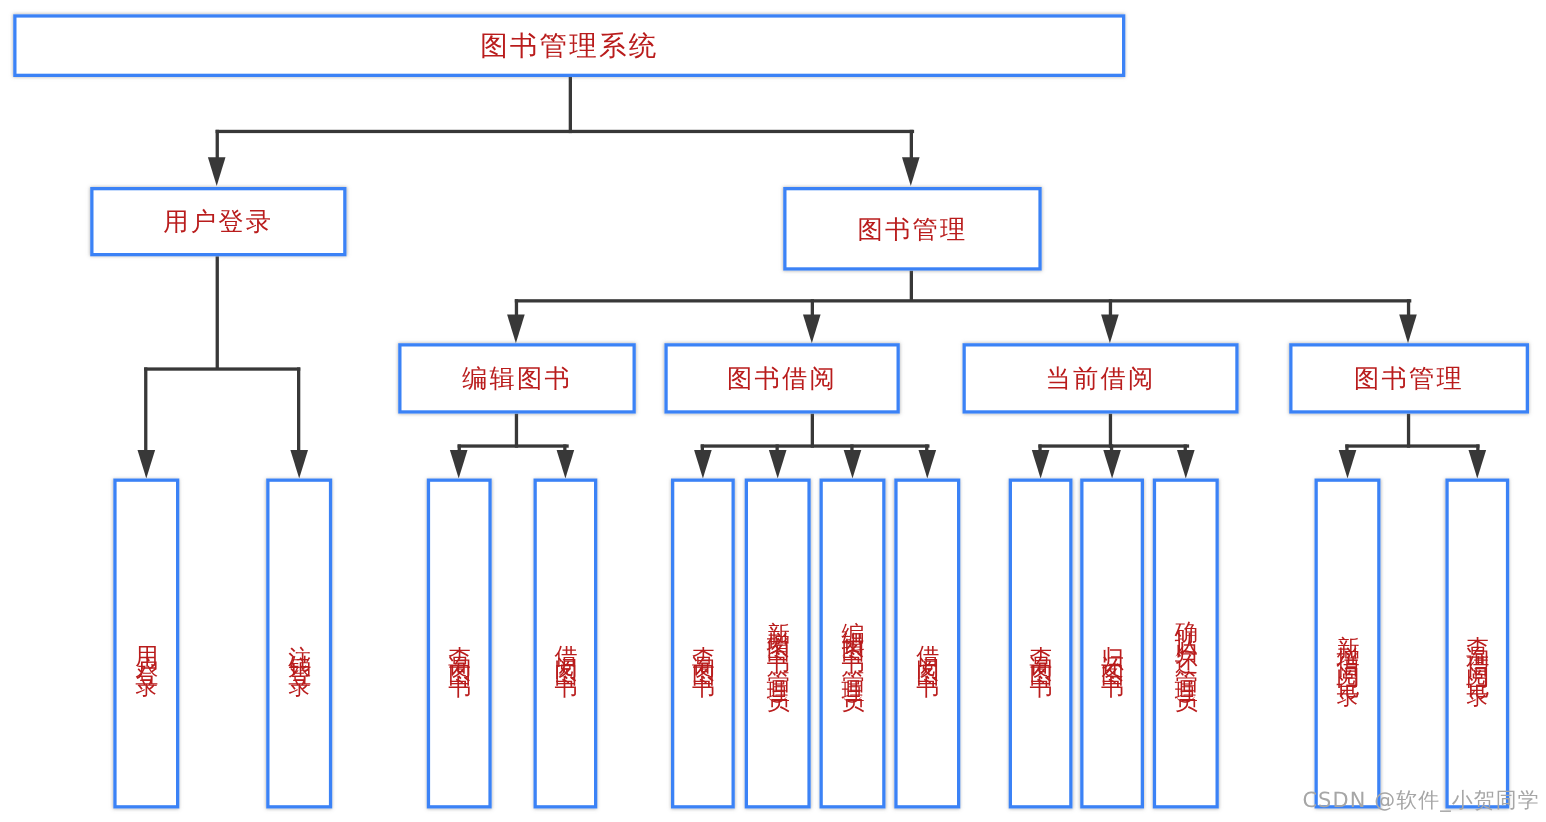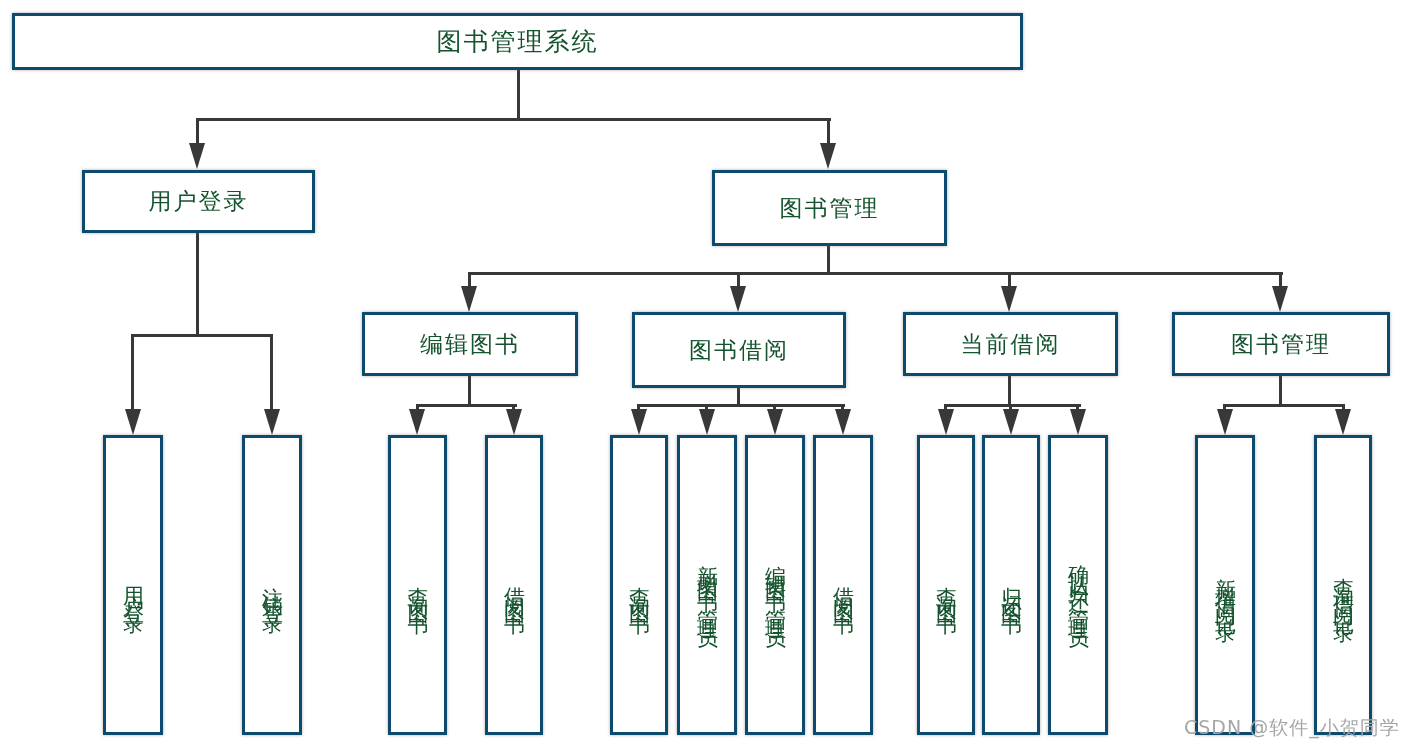--- a/index.html
+++ b/index.html
@@ -12,26 +12,26 @@
     position: relative;
     width: 1405px;
     height: 747px;
     background: #ffffff;
     overflow: hidden;
   }
   .box {
     position: absolute;
     box-sizing: border-box;
     background: #ffffff;
-    border: 3px solid #0c4a6e;
+    border: 3px solid #3b82f6;
     box-shadow: 0 0 3px rgba(110,110,110,0.55);
     display: flex;
     align-items: center;
     justify-content: center;
-    color: #14532d;
+    color: #b91c1c;
     text-align: center;
     z-index: 2;
   }
   .root-label { font-size: 25px; letter-spacing: 2px; }
   .h-label    { font-size: 23px; letter-spacing: 2px; }
   .leaf {
     writing-mode: vertical-rl;
     text-orientation: mixed;
     font-size: 21px;
     letter-spacing: 9px;
@@ -69,23 +69,23 @@
 <div id="canvas">
 
   <div class="box root-label" style="left:12px; top:13px; width:1011px; height:57px;">图书管理系统</div>
 
   <div class="box h-label" style="left:82px; top:170px; width:233px; height:63px;">用户登录</div>
 
   <div class="box h-label" style="left:712px; top:170px; width:235px; height:76px;">图书管理</div>
 
   <div class="box h-label" style="left:362px; top:312px; width:216px; height:64px;">编辑图书</div>
 
-  <div class="box h-label" style="left:632px; top:312px; width:214px; height:76px;">图书借阅</div>
+  <div class="box h-label" style="left:604px; top:312px; width:214px; height:64px;">图书借阅</div>
 
-  <div class="box h-label" style="left:903px; top:312px; width:215px; height:64px;">当前借阅</div>
+  <div class="box h-label" style="left:875px; top:312px; width:251px; height:64px;">当前借阅</div>
 
   <div class="box h-label" style="left:1172px; top:312px; width:218px; height:64px;">图书管理</div>
 
   <div class="box leaf" style="left:103px; top:435px; width:60px; height:300px;">用户登录</div>
 
   <div class="box leaf" style="left:242px; top:435px; width:60px; height:300px;">注销登录</div>
 
   <div class="box leaf" style="left:388px; top:435px; width:59px; height:300px;">查询图书</div>
 
   <div class="box leaf" style="left:485px; top:435px; width:58px; height:300px;">借阅图书</div>

